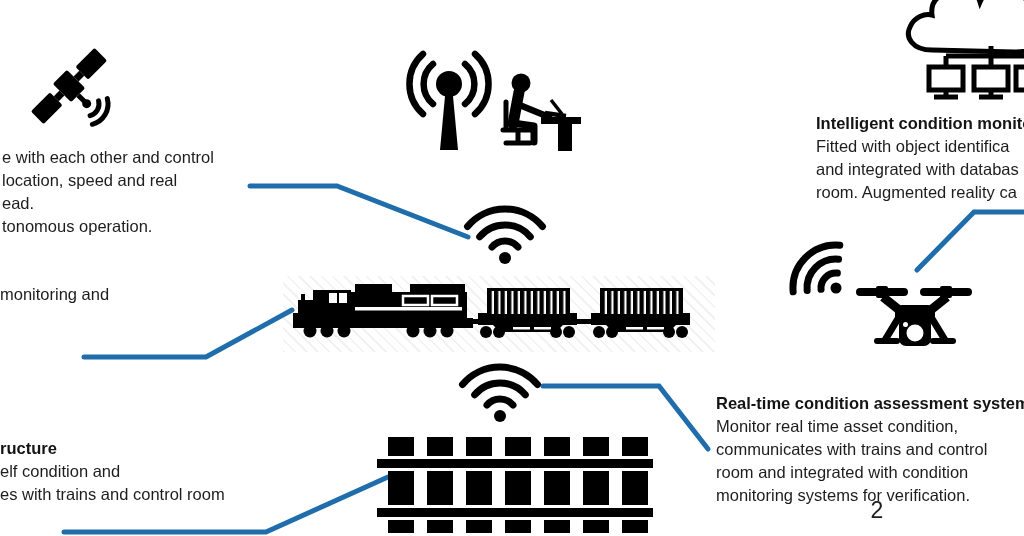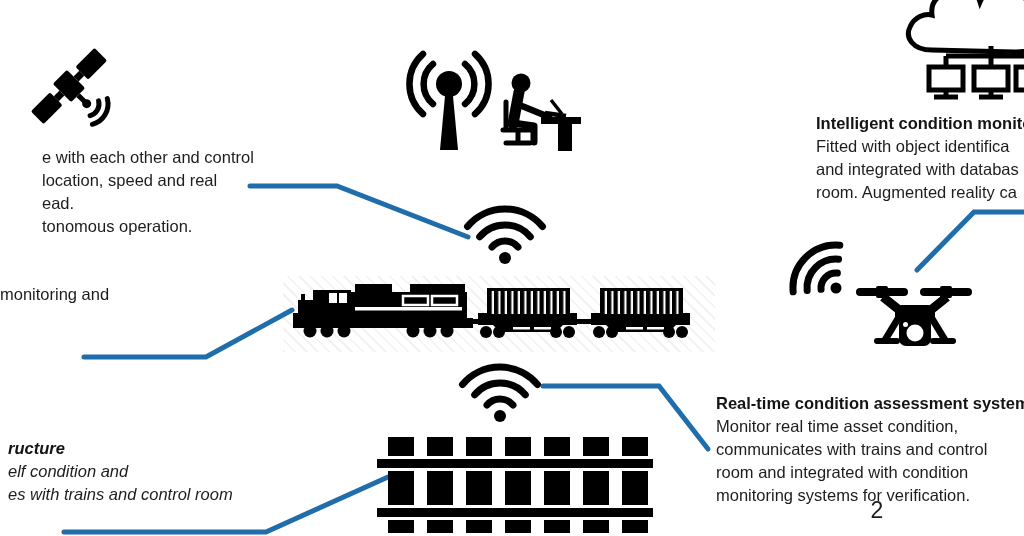--- a/index.html
+++ b/index.html
@@ -176,32 +176,32 @@
       <path d="M 883 297 L 903 313 M 947 297 L 927 313" stroke="#000" stroke-width="9" fill="none"></path>
       <rect x="895" y="305" width="40" height="18" rx="7"></rect>
       <path d="M 899 317 L 885 340 M 931 317 L 945 340" stroke="#000" stroke-width="7" fill="none"></path>
       <path d="M 877 341 L 897 341 M 933 341 L 953 341" stroke="#000" stroke-width="6" stroke-linecap="round" fill="none"></path>
       <rect x="899" y="317" width="32" height="29" rx="7"></rect>
       <circle cx="915" cy="333" r="8.5" fill="#fff"></circle>
       <circle cx="905.5" cy="324.5" r="2.5" fill="#fff"></circle>
     </g>
   </svg>
 
-  <div class="txt" style="left:2px;top:146px;margin-left:40px;">
+  <div class="txt" style="left:2px;top:146px;">
     <div>e with each other and control</div>
     <div>location, speed and real</div>
     <div>ead.</div>
     <div>tonomous operation.</div>
   </div>
 
   <div class="txt" style="left:0;top:283px;">
     <div>monitoring and</div>
   </div>
 
-  <div class="txt" style="left:8px;top:437px;font-style:italic;">
+  <div class="txt" style="left:0;top:437px;">
     <div class="bold">ructure</div>
     <div>elf condition and</div>
     <div>es with trains and control room</div>
   </div>
 
   <div class="txt" style="left:816px;top:112px;">
     <div class="bold">Intelligent condition monito</div>
     <div>Fitted with object identifica</div>
     <div>and integrated with databas</div>
     <div>room. Augmented reality ca</div>

